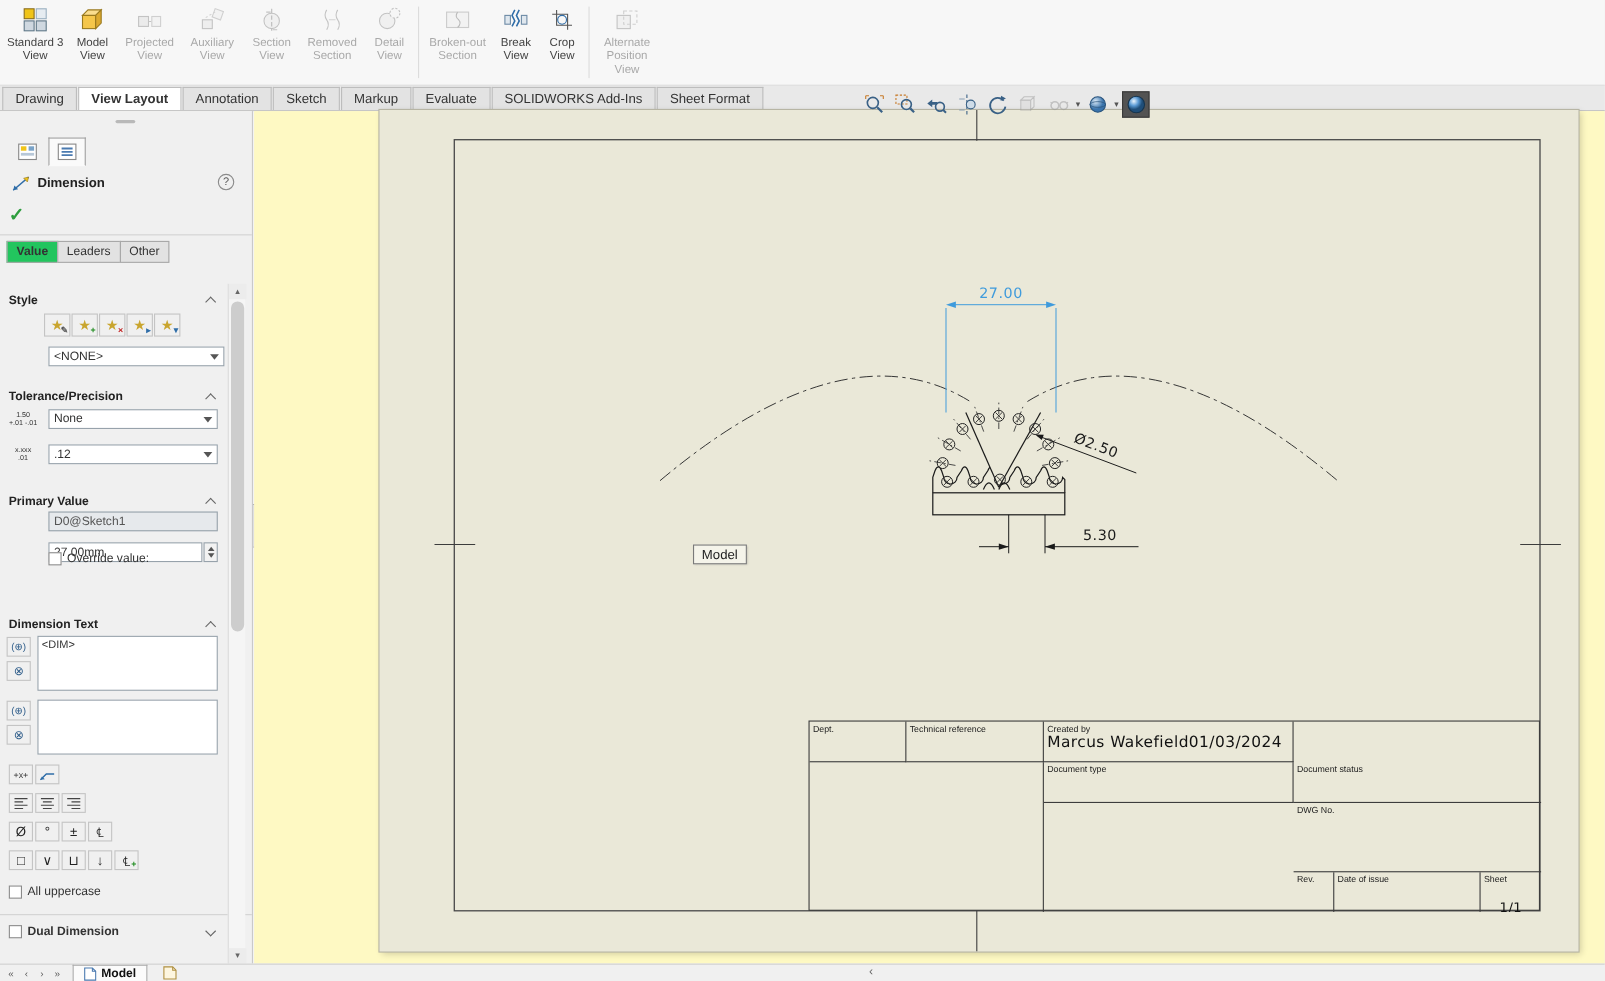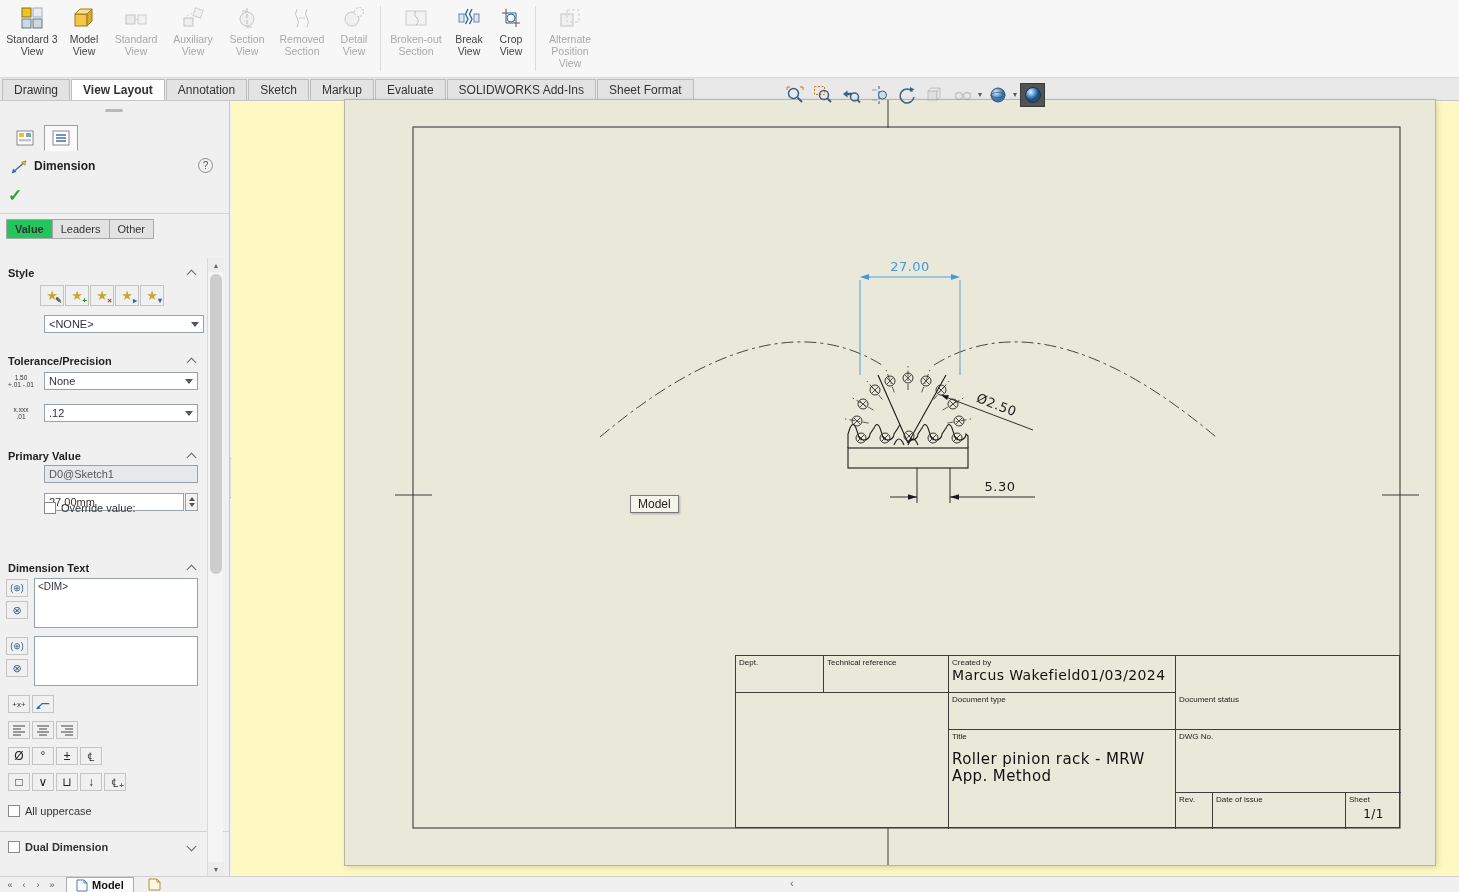--- a/index.html
+++ b/index.html
@@ -127,21 +127,21 @@
       <span class="tb-label">Model View</span>
     </div>
     <div class="tb-btn disabled" style="width:56px">
       <span class="tb-icon">
           <svg width="24" height="24" viewBox="0 0 24 24">
             <rect x="2" y="9" width="9" height="9" fill="#e2e2e2" stroke="#9a9a9a"></rect>
             <rect x="14" y="9" width="8" height="9" fill="#efefef" stroke="#b0b0b0"></rect>
             <line x1="11.5" y1="13.5" x2="13.5" y2="13.5" stroke="#9a9a9a"></line>
           </svg>
         </span>
-      <span class="tb-label">Standard View</span>
+      <span class="tb-label">Projected View</span>
     </div>
     <div class="tb-btn disabled" style="width:56px">
       <span class="tb-icon">
           <svg width="24" height="24" viewBox="0 0 24 24">
             <rect x="3" y="12" width="9" height="8" fill="#e7e7e7" stroke="#9a9a9a"></rect>
             <rect x="13" y="3" width="8" height="8" fill="#efefef" stroke="#b0b0b0" transform="rotate(20 17 7)"></rect>
             <line x1="6" y1="10" x2="16" y2="4" stroke="#b8b8b8" stroke-dasharray="2 2"></line>
           </svg>
         </span>
       <span class="tb-label">Auxiliary View</span>
@@ -585,30 +585,26 @@
         <div class="cell br bb" style="left:213px;top:0;width:227px;height:37px">
           <div>Created by</div>
           <div style="display:flex;align-items:flex-end">
             <span class="cad" style="font-size:14px">Marcus Wakefield</span>
             <span class="cad" style="font-size:14px">01/03/2024</span>
           </div>
         </div>
         <div class="cell br" style="left:0;top:37px;width:213px;height:136px"></div>
         <div class="cell br bb" style="left:213px;top:37px;width:227px;height:37px"><span>Document type</span></div>
         <div class="cell bb" style="left:440px;top:37px;width:225px;height:37px"><span>Document status</span></div>
-        <div class="cell br" style="left:213px;top:74px;width:227px;height:99px">
-          <div>Title</div>
-          <div class="cad" style="font-size:15px;margin-top:10px;line-height:17px">Roller pinion rack - MRW App. Method</div>
-        </div>
         <div class="cell bb" style="left:440px;top:74px;width:225px;height:63px"><span>DWG No.</span></div>
         <div class="cell br" style="left:440px;top:137px;width:37px;height:36px"><span>Rev.</span></div>
         <div class="cell br" style="left:477px;top:137px;width:133px;height:36px"><span>Date of issue</span></div>
         <div class="cell" style="left:610px;top:137px;width:55px;height:36px">
           <div>Sheet</div>
-          <div class="cad" style="font-size:12px;text-align:center;margin-top:3px">1/1</div>
+          <div class="cad" style="font-size:12px;text-align:center;margin-top:14px">1/1</div>
         </div>
       </div>
 
       <div class="tooltip">Model</div>
     </div>
   </div>
 
   <div class="statusbar">
     <div class="nav-g">
       <span>«</span>

